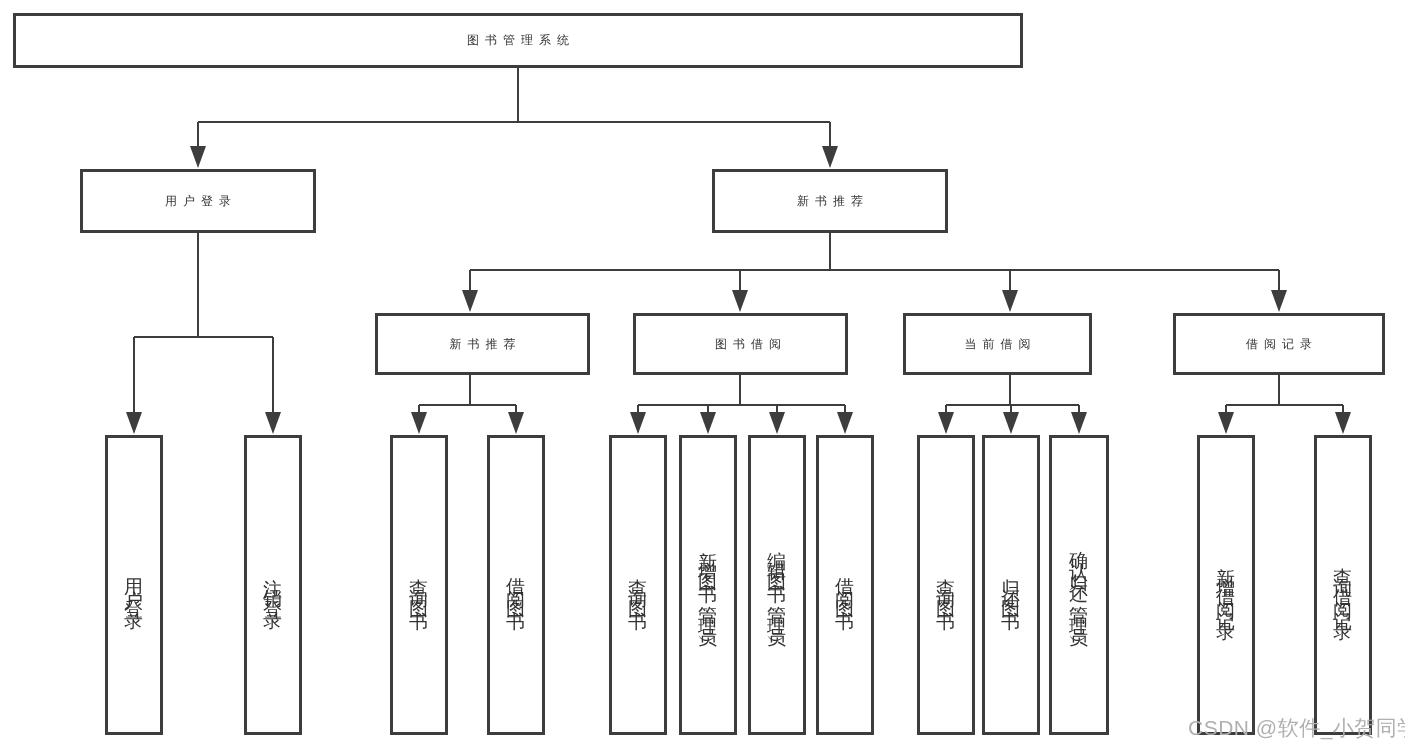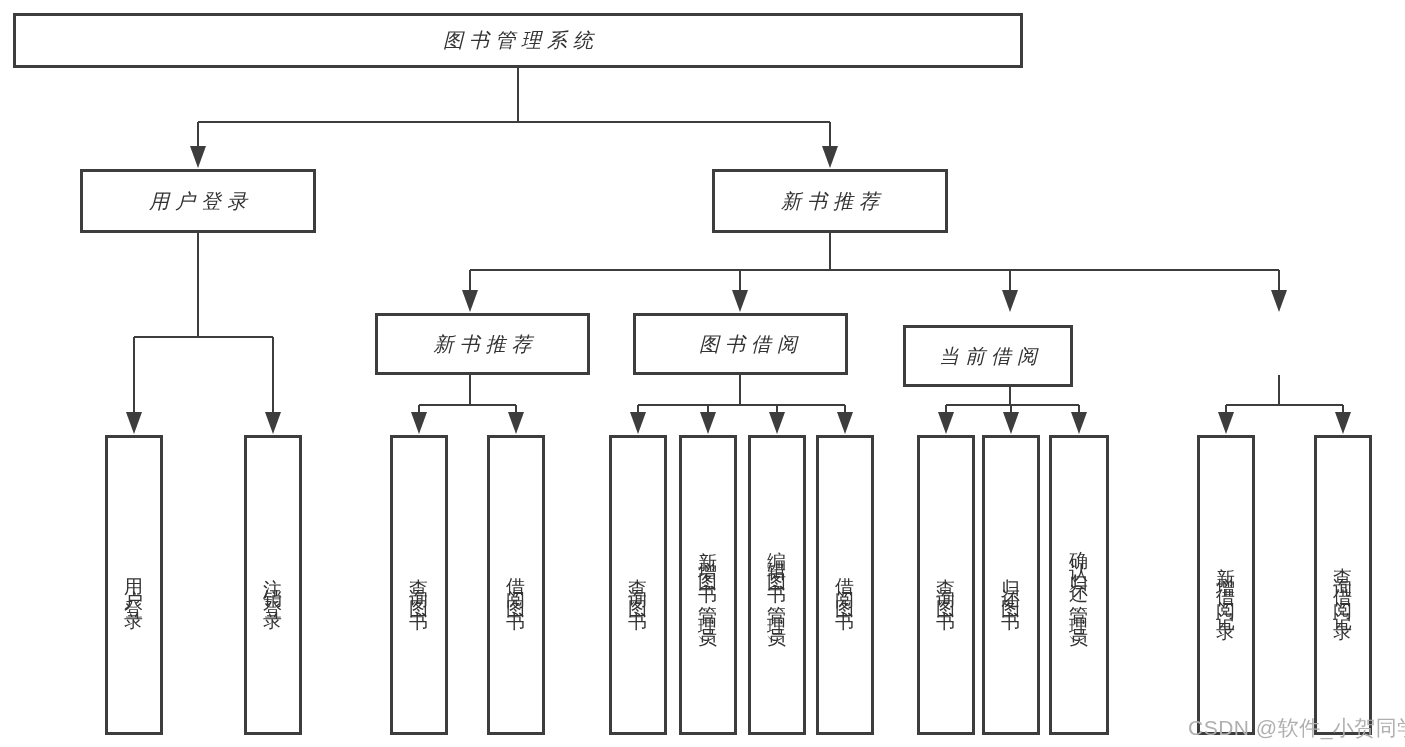--- a/index.html
+++ b/index.html
@@ -26,43 +26,42 @@
   .connectors .arrows{fill:var(--line);}
   .node{
     position:absolute;
     background:var(--box_bg);
     border:3px solid var(--line);
     display:flex;align-items:center;justify-content:center;
     color:var(--text);
     z-index:2;
   }
   .h-label{
-    font-size:20px;
+    font-size:12px;
     letter-spacing:6px;
     text-indent:6px;
     white-space:nowrap;
     color:var(--text);
-    font-style:italic;
   }
   .v-label{
     writing-mode:vertical-rl;
     text-orientation:mixed;
     font-size:19px;
     line-height:1;
     letter-spacing:11px;
     white-space:nowrap;
     color:var(--text);
   }
   
   #box-root            {left:13px;  top:13px;  width:1010px; height:55px;}
   #box-user-login      {left:80px;  top:169px; width:236px;  height:64px;}
   #box-book-management {left:712px; top:169px; width:236px;  height:64px;}
   #box-new-book-recommend {left:363px; top:313px; width:215px; height:62px;margin-left:12px;}
   #box-book-borrowing     {left:633px; top:313px; width:215px; height:62px;padding-left:15px;}
-  #box-current-borrowing  {left:903px; top:313px; width:170px; height:62px;margin-top:12px;}
+  #box-current-borrowing  {left:903px; top:313px; width:189px; height:62px;}
   #box-borrowing-records  {left:1173px;top:313px; width:212px; height:62px;}
   .leaf{top:435px;height:300px;width:58px;}
   #leaf-user-login        {left:105px;}
   #leaf-logout            {left:244px;}
   #leaf-recommend-query   {left:390px;}
   #leaf-recommend-borrow  {left:487px;}
   #leaf-borrow-query      {left:609px;}
   #leaf-borrow-add        {left:679px;}
   #leaf-borrow-edit       {left:748px;}
   #leaf-borrow-borrow     {left:816px;}
@@ -140,20 +139,23 @@
 
   <div class="node" id="box-new-book-recommend">
     <span class="h-label">新书推荐</span>
   </div>
   <div class="node" id="box-book-borrowing">
     <span class="h-label">图书借阅</span>
   </div>
   <div class="node" id="box-current-borrowing">
     <span class="h-label">当前借阅</span>
   </div>
+  <div class="node" id="box-borrowing-records">
+    <span class="h-label">借阅记录</span>
+  </div>
 
   <div class="node leaf" id="leaf-user-login">
     <span class="v-label">用户登录</span>
   </div>
   <div class="node leaf" id="leaf-logout">
     <span class="v-label">注销登录</span>
   </div>
 
   <div class="node leaf" id="leaf-recommend-query">
     <span class="v-label">查询图书</span>

